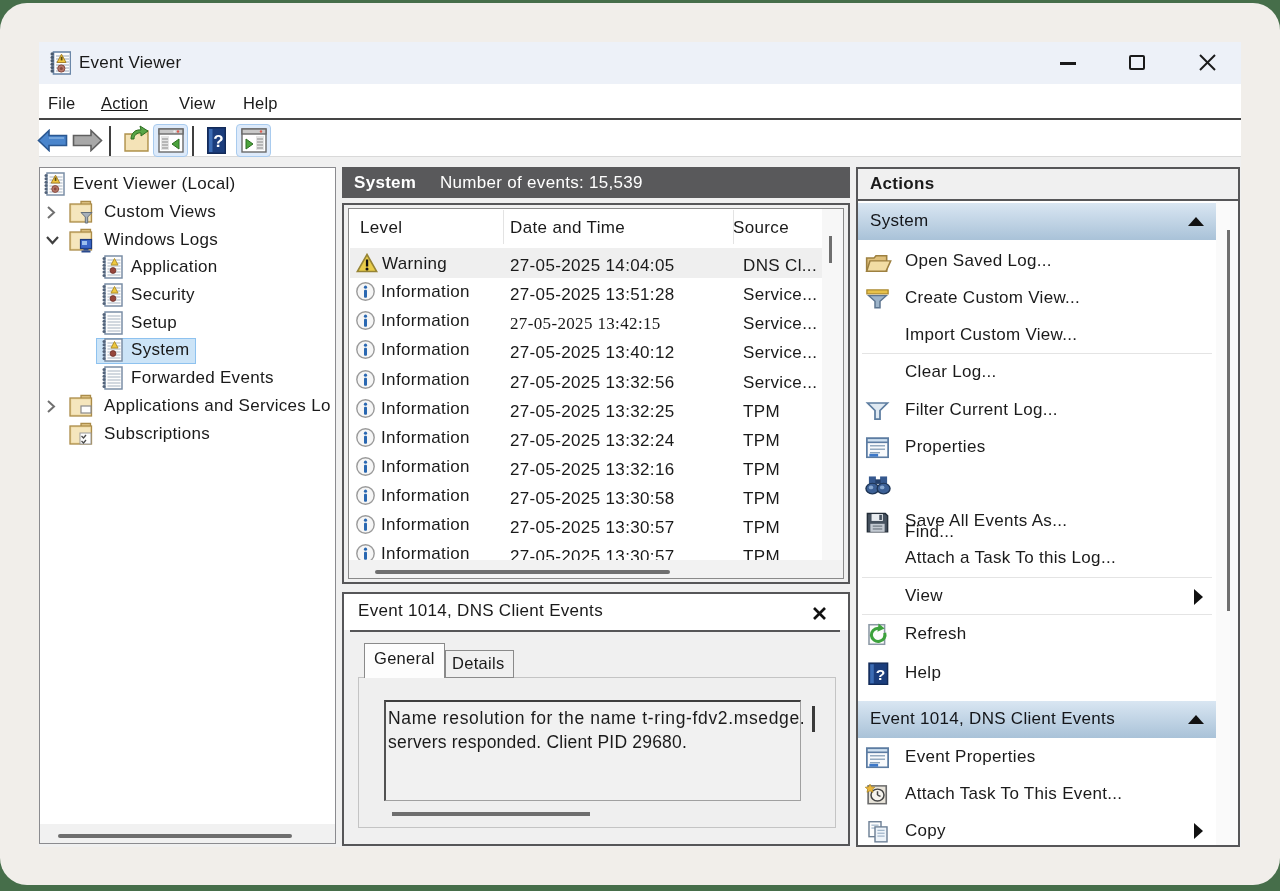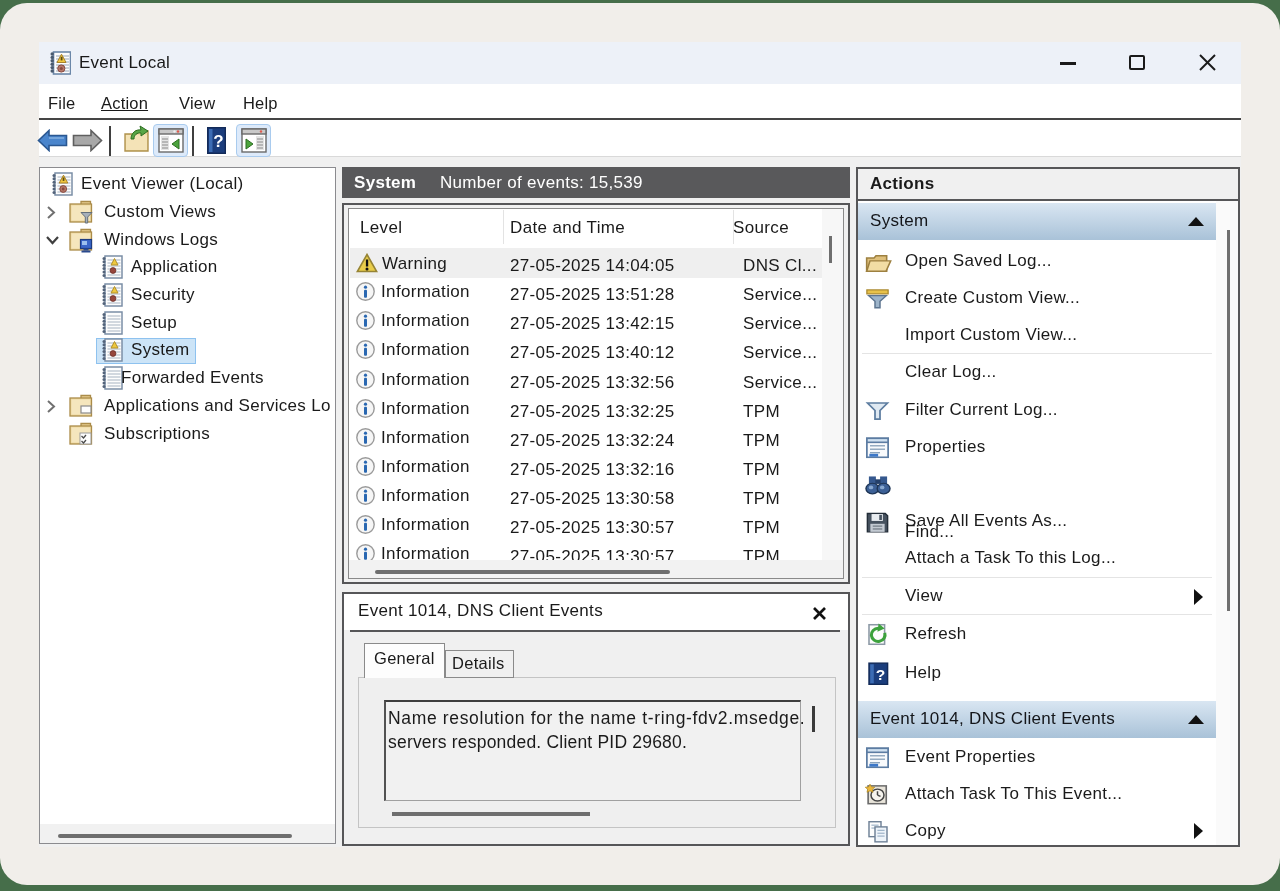--- a/index.html
+++ b/index.html
@@ -65,21 +65,21 @@
       <circle cx="2.2" cy="9.8" r="1.7"></circle>
     <circle cx="2.2" cy="13.2" r="1.7"></circle>
       <circle cx="2.2" cy="16.6" r="1.7"></circle>
       <circle cx="2.2" cy="20" r="1.7"></circle>
   </g>
   <path d="M11.5,3.2 L16,11.5 L7,11.5 Z" fill="#f0c63e" stroke="#a8832a" stroke-width="1"></path>
   <rect x="10.7" y="5.8" width="1.8" height="3.6" fill="#5a4a10"></rect>
   <circle cx="11.3" cy="17.5" r="3.6" fill="#b5786a" stroke="#8a4a3e" stroke-width="1"></circle>
   <circle cx="11.3" cy="17.5" r="1.5" fill="#8a4a3e"></circle>
 </svg>
-<div class="abs title-text">Event Local</div>
+<div class="abs title-text">Event Viewer</div>
 <div class="abs" style="left:1060px;top:62px;width:16px;height:2.5px;background:#1a1a1a;"></div>
 <div class="abs" style="left:1129px;top:55px;width:16px;height:15px;border:2px solid #1a1a1a;border-radius:2px;"></div>
 <svg class="abs" style="left:1199px;top:54px;" width="17" height="17" viewBox="0 0 17 17">
   <line x1="1" y1="1" x2="16" y2="16" stroke="#1a1a1a" stroke-width="2"></line>
   <line x1="16" y1="1" x2="1" y2="16" stroke="#1a1a1a" stroke-width="2"></line>
 </svg>
 
 <div class="abs menubar"></div>
 <div class="abs menu-item" style="left:48px;">File</div>
 <div class="abs menu-item" style="left:101px;text-decoration:underline;">Action</div>
@@ -159,21 +159,21 @@
       <circle cx="11" cy="15.5" r="2.9" fill="#96463c" stroke="#6d2f28" stroke-width=".8"></circle>
     </g>
     <g id="fold">
       <path d="M12,2.5 L21.5,2.5 L21.5,6 L12,6 Z" fill="#e8cf92" stroke="#ab8c49" stroke-width="1.3"></path>
       <rect x="1" y="5" width="21.5" height="18" fill="#eed9a1" stroke="#ab8c49" stroke-width="1.3"></rect>
       <rect x="2.5" y="6.5" width="18.5" height="15" fill="#f5e6bd"></rect>
     </g>
   </defs>
 </svg>
 <div class="abs leftpane">
-  <div class="trow" style="left:9px;top:2px;width:290px;padding-left:12px;">
+  <div class="trow" style="left:1px;top:2px;width:290px;padding-left:12px;">
     <svg style="position:absolute;left:2px;top:2px;" width="23" height="24" viewBox="0 0 21 24">
         <use href="#nb"></use>
       <path d="M11.5,3.2 L15.8,11 L7.2,11 Z" fill="#f0c63e" stroke="#a8832a" stroke-width="1"></path>
       <rect x="10.7" y="5.5" width="1.7" height="3.4" fill="#5a4a10"></rect>
       <circle cx="11.2" cy="17" r="3.4" fill="#b5786a" stroke="#8a4a3e" stroke-width="1"></circle>
       <circle cx="11.2" cy="17" r="1.4" fill="#8a4a3e"></circle>
       </svg>
     <span class="lbl" style="left:32px;">Event Viewer (Local)</span>
   </div>
   <div class="trow" style="left:1px;top:30px;width:290px;padding-left:20px;">
@@ -221,21 +221,21 @@
   <div class="trow" style="left:1px;top:168px;width:290px;">
     <svg style="position:absolute;left:60px;top:2px;" width="23" height="24" viewBox="0 0 21 24">
         <use href="#nbw"></use>
       </svg>
     <span class="lbl" style="left:90px;">System</span>
   </div>
   <div class="trow" style="left:1px;top:196px;width:290px;">
     <svg style="position:absolute;left:60px;top:2px;" width="23" height="24" viewBox="0 0 21 24">
         <use href="#nb"></use>
       </svg>
-    <span class="lbl" style="left:80px;">Forwarded Events</span>
+    <span class="lbl" style="left:90px;">Forwarded Events</span>
   </div>
   <div class="trow" style="left:1px;top:224px;width:294px;overflow:hidden;">
     <svg style="position:absolute;left:5px;top:7px;" width="11" height="15" viewBox="0 0 11 15">
         <polyline points="2,2 8,7.5 2,13" stroke="#707070" stroke-width="2" fill="none"></polyline>
       </svg>
     <svg style="position:absolute;left:28px;top:1px;" width="24" height="25" viewBox="0 0 24 25">
         <use href="#fold"></use>
       <rect x="12" y="13" width="10" height="7" fill="#fdfdfd" stroke="#8a8a8a" stroke-width="1.2"></rect>
       </svg>
     <span class="lbl" style="left:63px;">Applications and Services Lo</span>
@@ -287,21 +287,21 @@
   <div class="lrow" style="left:161px;top:47px;">27-05-2025 14:04:05</div>
   <div class="lrow" style="left:394px;top:47px;">DNS Cl...</div>
   <div class="lrow" style="left:7px;top:73px;"><svg width="19" height="19" viewBox="0 0 19 19" style="vertical-align:-4px;">
         <use href="#infoico"></use>
       </svg><span style="margin-left:6px;">Information</span></div>
   <div class="lrow" style="left:161px;top:76px;">27-05-2025 13:51:28</div>
   <div class="lrow" style="left:394px;top:76px;">Service...</div>
   <div class="lrow" style="left:7px;top:102px;"><svg width="19" height="19" viewBox="0 0 19 19" style="vertical-align:-4px;">
         <use href="#infoico"></use>
       </svg><span style="margin-left:6px;">Information</span></div>
-  <div class="lrow" style="left:161px;top:105px;">27-05-2025 13:42:15</div>
+  <div class="lrow" style="left:161px;top:105px;font-family:Liberation Serif, serif;">27-05-2025 13:42:15</div>
   <div class="lrow" style="left:394px;top:105px;">Service...</div>
   <div class="lrow" style="left:7px;top:131px;"><svg width="19" height="19" viewBox="0 0 19 19" style="vertical-align:-4px;">
         <use href="#infoico"></use>
       </svg><span style="margin-left:6px;">Information</span></div>
   <div class="lrow" style="left:161px;top:134px;">27-05-2025 13:40:12</div>
   <div class="lrow" style="left:394px;top:134px;">Service...</div>
   <div class="lrow" style="left:7px;top:161px;"><svg width="19" height="19" viewBox="0 0 19 19" style="vertical-align:-4px;">
         <use href="#infoico"></use>
       </svg><span style="margin-left:6px;">Information</span></div>
   <div class="lrow" style="left:161px;top:164px;">27-05-2025 13:32:56</div>

